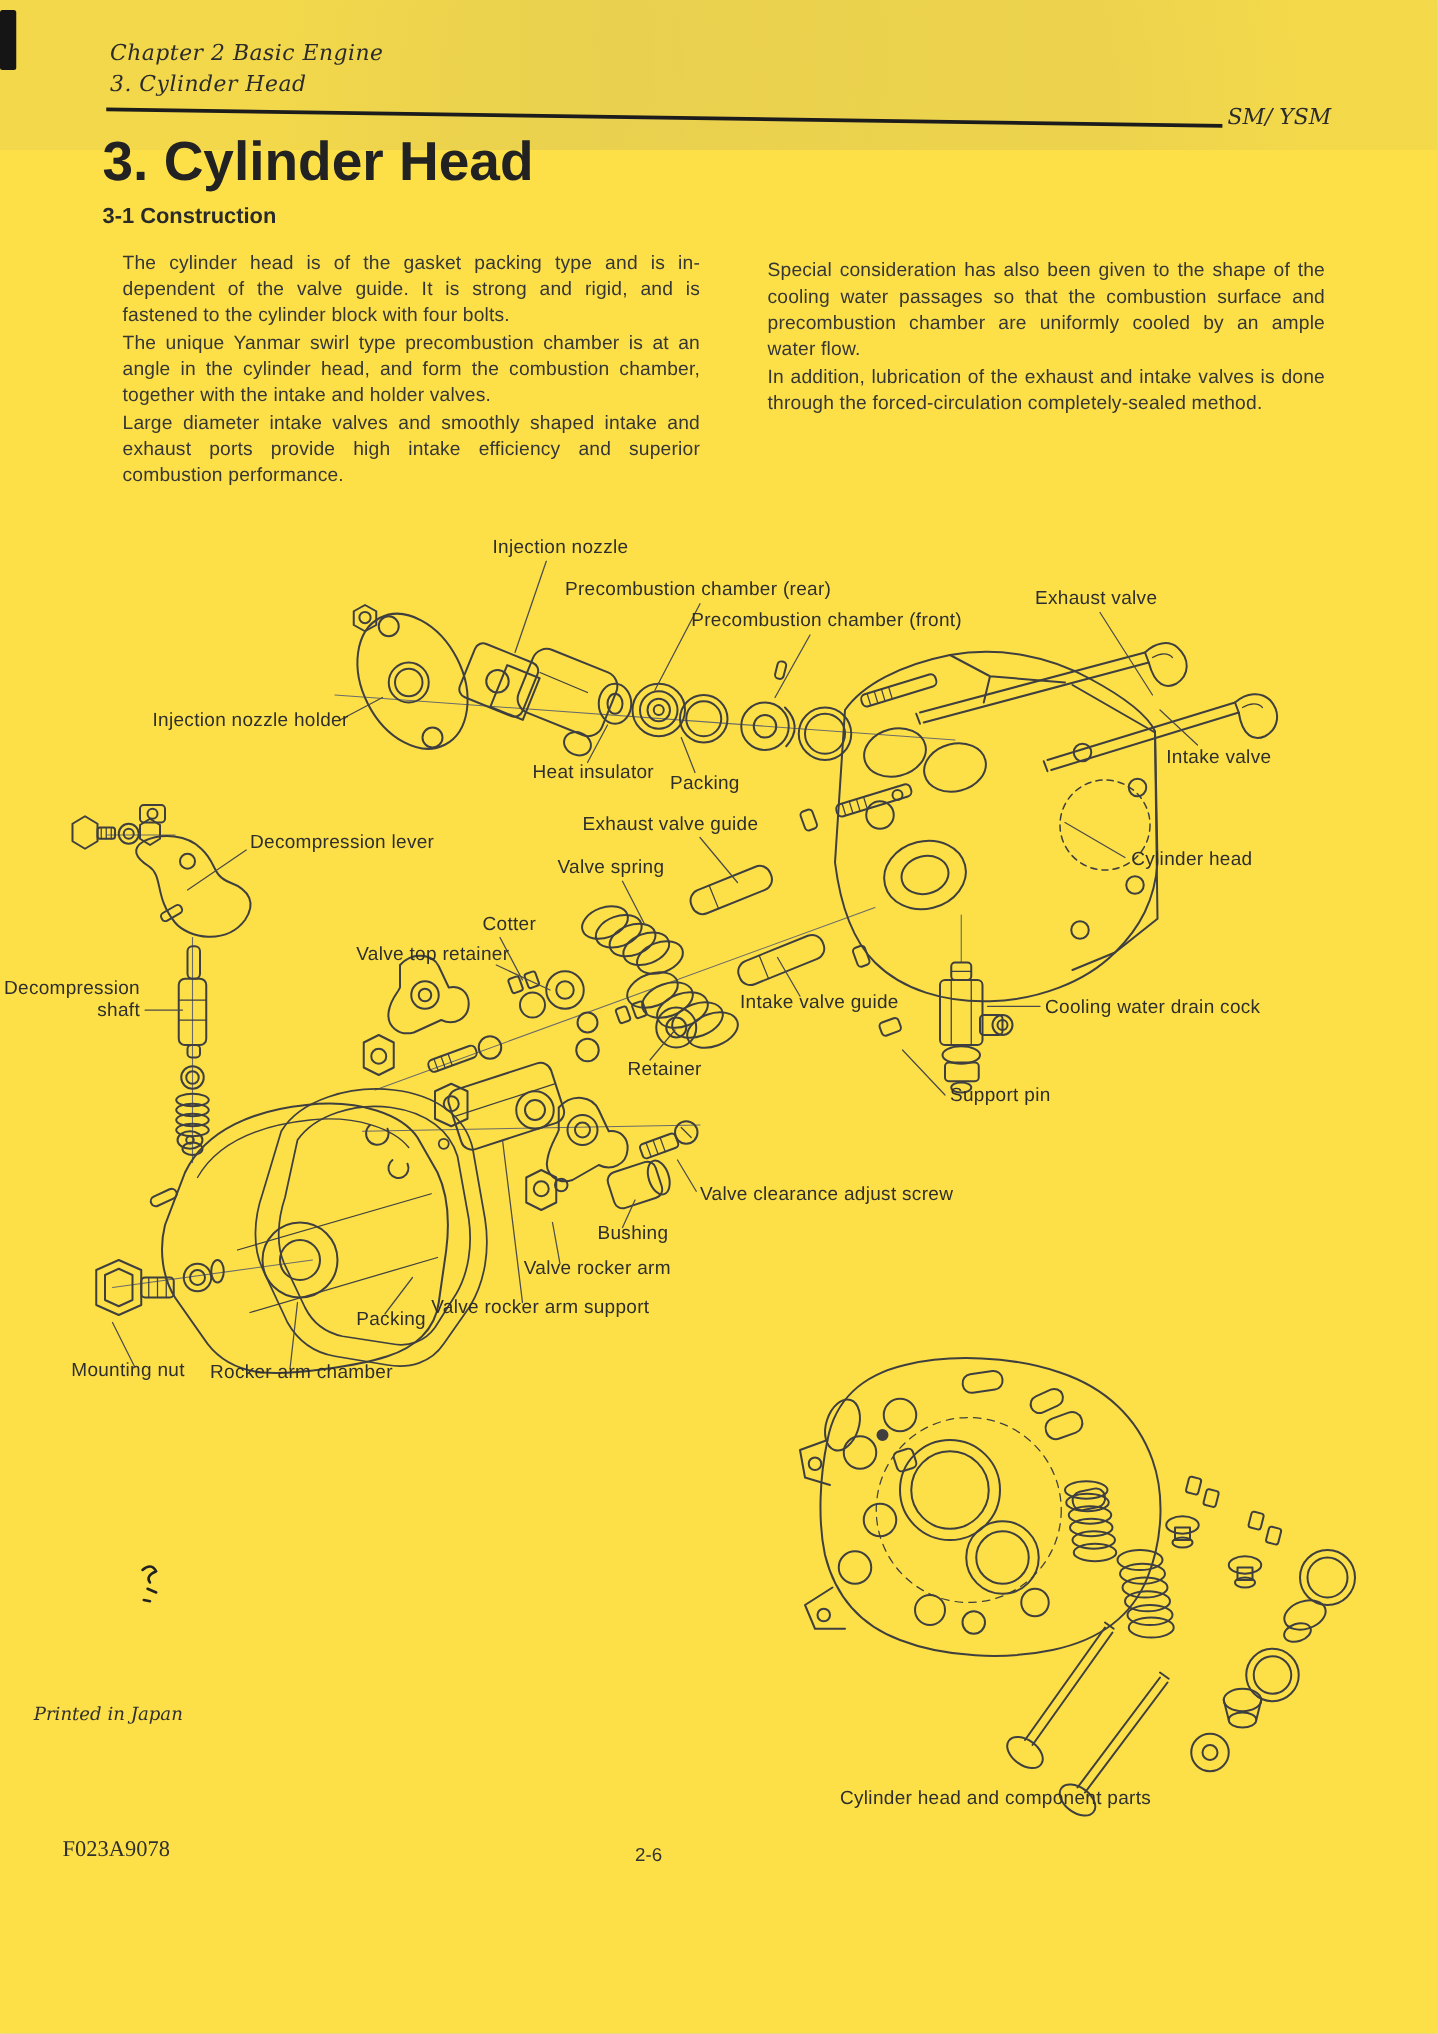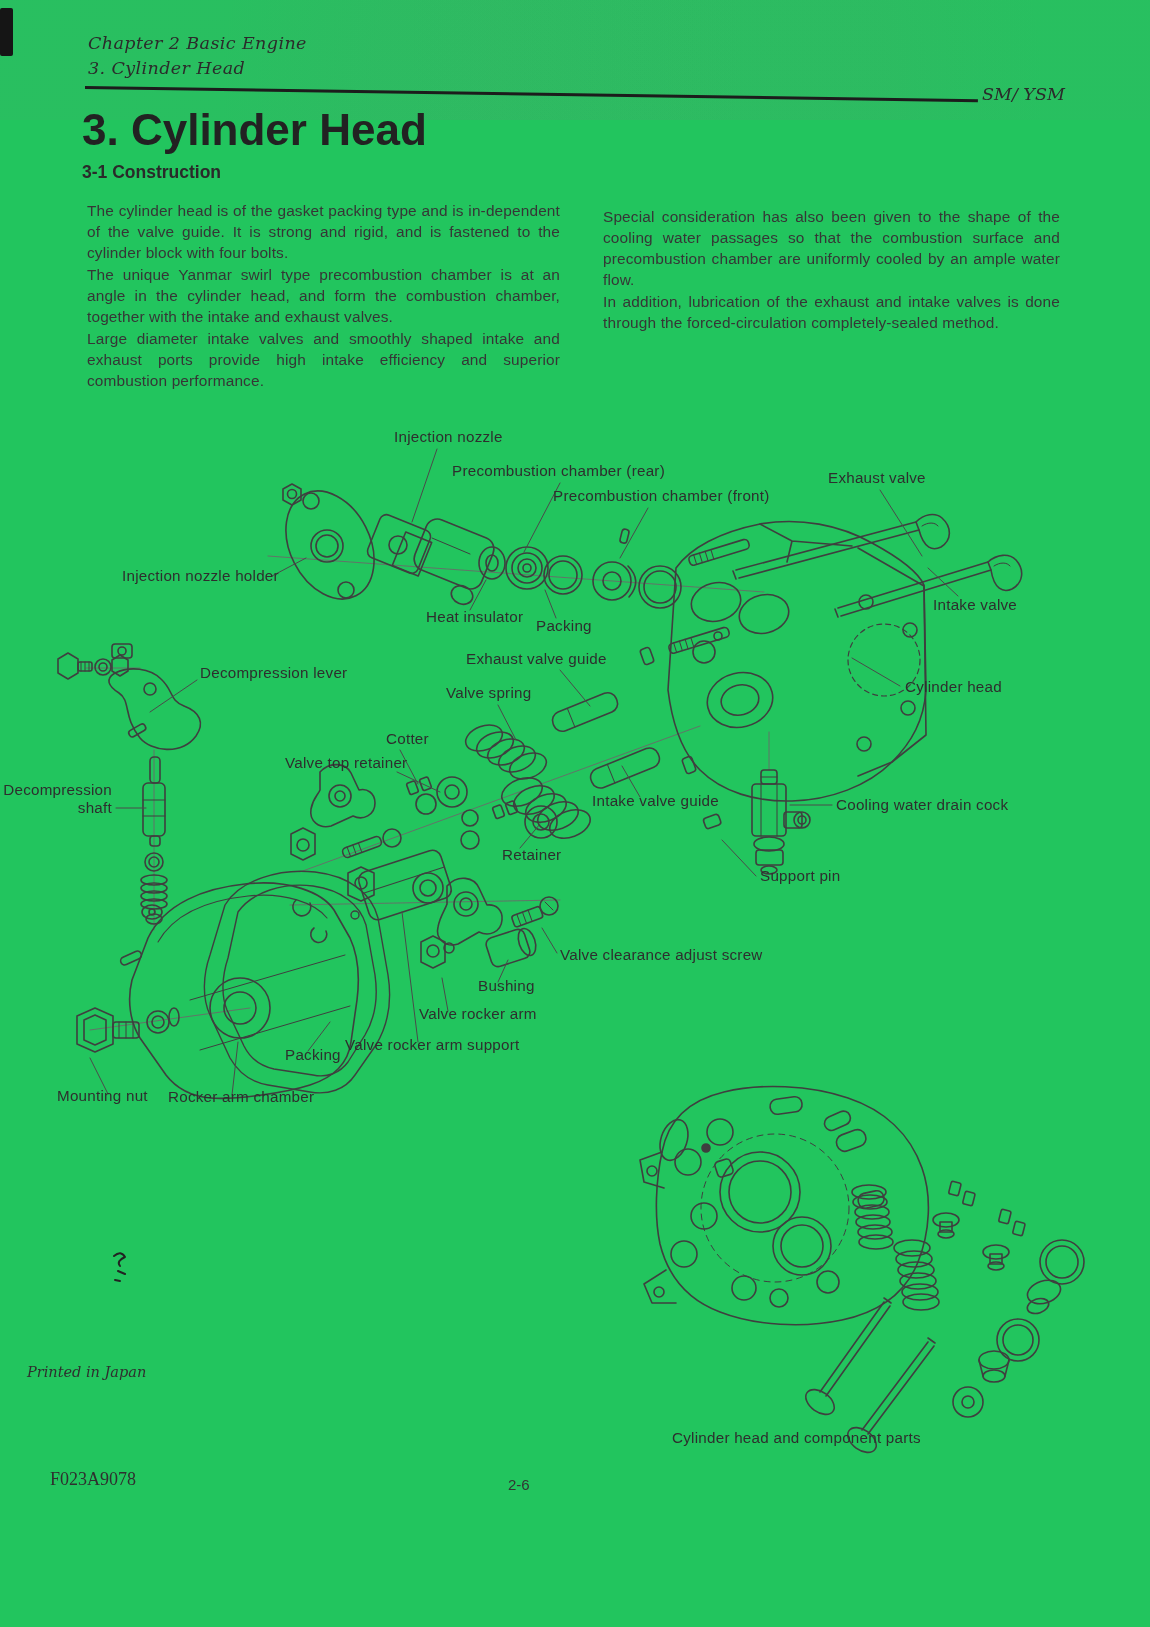--- a/index.html
+++ b/index.html
@@ -1,17 +1,17 @@
 <!DOCTYPE html>
 <html><head>
 <meta charset="utf-8">
 <style>
   html,body{margin:0;padding:0;background:#e8e8e8;}
   #page{
-    position:relative;width:1150px;height:1627px;background:#22c55e;
+    position:relative;width:1150px;height:1627px;background:#fde047;
     font-family:"Liberation Sans",sans-serif;color:#2e2e2e;overflow:hidden;
     box-shadow:0 0 8px rgba(0,0,0,.25);
   }
   
   #scan-tone{position:absolute;left:0;top:0;width:1150px;height:120px;
     background:
       radial-gradient(circle at 12% 40%, rgba(120,120,120,.08) 0 35%, transparent 60%),
       radial-gradient(circle at 55% 70%, rgba(120,120,120,.06) 0 40%, transparent 65%),
       radial-gradient(circle at 88% 30%, rgba(120,120,120,.07) 0 30%, transparent 60%);
     pointer-events:none;}
@@ -23,21 +23,21 @@
     transform:rotate(0.85deg);transform-origin:left center;}
   #hdr-right{position:absolute;left:982px;top:84px;font-family:"DejaVu Serif","Liberation Serif",serif;
     font-style:italic;font-size:17.5px;color:#2b2b2b;}
   #page-title{position:absolute;left:82px;top:105px;font-size:44px;font-weight:bold;
     color:#222;letter-spacing:0px;}
   #section-heading{position:absolute;left:82px;top:162px;font-size:17.5px;font-weight:bold;color:#2a2a2a;}
   .col{position:absolute;font-size:15.4px;line-height:1.36;color:#363636;text-align:justify;
     letter-spacing:.15px;}
   #col-left{left:82px;top:201px;width:478px;}
   #col-right{left:598px;top:207px;width:462px;}
-  .col p{margin:0 0 1px 5px;}
+  .col p{margin:0 0 1px 16px;}
   #diagram-wrap{position:absolute;left:0;top:410px;width:994px;height:1100px;}
   svg text{font-family:"Liberation Sans",sans-serif;font-size:15.2px;fill:#2e2e2e;letter-spacing:.25px;}
   .footer-it{position:absolute;font-family:"DejaVu Serif","Liberation Serif",serif;
     font-style:italic;font-size:14.5px;color:#2f2f2f;}
   #footer-printed{left:27px;top:1364px;}
   #footer-code{left:50px;top:1469px;font-style:normal;font-family:"Liberation Serif",serif;font-size:18px;}
   #page-number{position:absolute;left:508px;top:1476px;font-size:15px;color:#333;}
   #corner-mark{position:absolute;left:0;top:8px;width:13px;height:48px;background:#151515;border-radius:2px;}
 </style>
 </head>
@@ -50,21 +50,21 @@
   <div id="hdr1" class="hdr-line">Chapter 2 Basic Engine</div>
   <div id="hdr2" class="hdr-line">3. Cylinder Head</div>
   <div id="hdr-rule"></div>
   <div id="hdr-right">SM/ YSM</div>
 
   <div id="page-title">3. Cylinder Head</div>
   <div id="section-heading">3-1 Construction</div>
 
   <div id="col-left" class="col">
     <p>The cylinder head is of the gasket packing type and is in-dependent of the valve guide. It is strong and rigid, and is fastened to the cylinder block with four bolts.</p>
-    <p>The unique Yanmar swirl type precombustion chamber is at an angle in the cylinder head, and form the combustion chamber, together with the intake and exhaust valves.</p>
+    <p>The unique Yanmar swirl type precombustion chamber is at an angle in the cylinder head, and form the combustion chamber, together with the intake and holder valves.</p>
     <p>Large diameter intake valves and smoothly shaped intake and exhaust ports provide high intake efficiency and superior combustion performance.</p>
   </div>
   <div id="col-right" class="col">
     <p>Special consideration has also been given to the shape of the cooling water passages so that the combustion surface and precombustion chamber are uniformly cooled by an ample water flow.</p>
     <p>In addition, lubrication of the exhaust and intake valves is done through the forced-circulation completely-sealed method.</p>
   </div>
 
   <div id="diagram-wrap">
   <svg id="diagram" width="1150" height="1100" viewBox="0 410 1150 1100" fill="none" stroke="#3f3f3f" stroke-width="1.6" stroke-linecap="round" stroke-linejoin="round">
 

